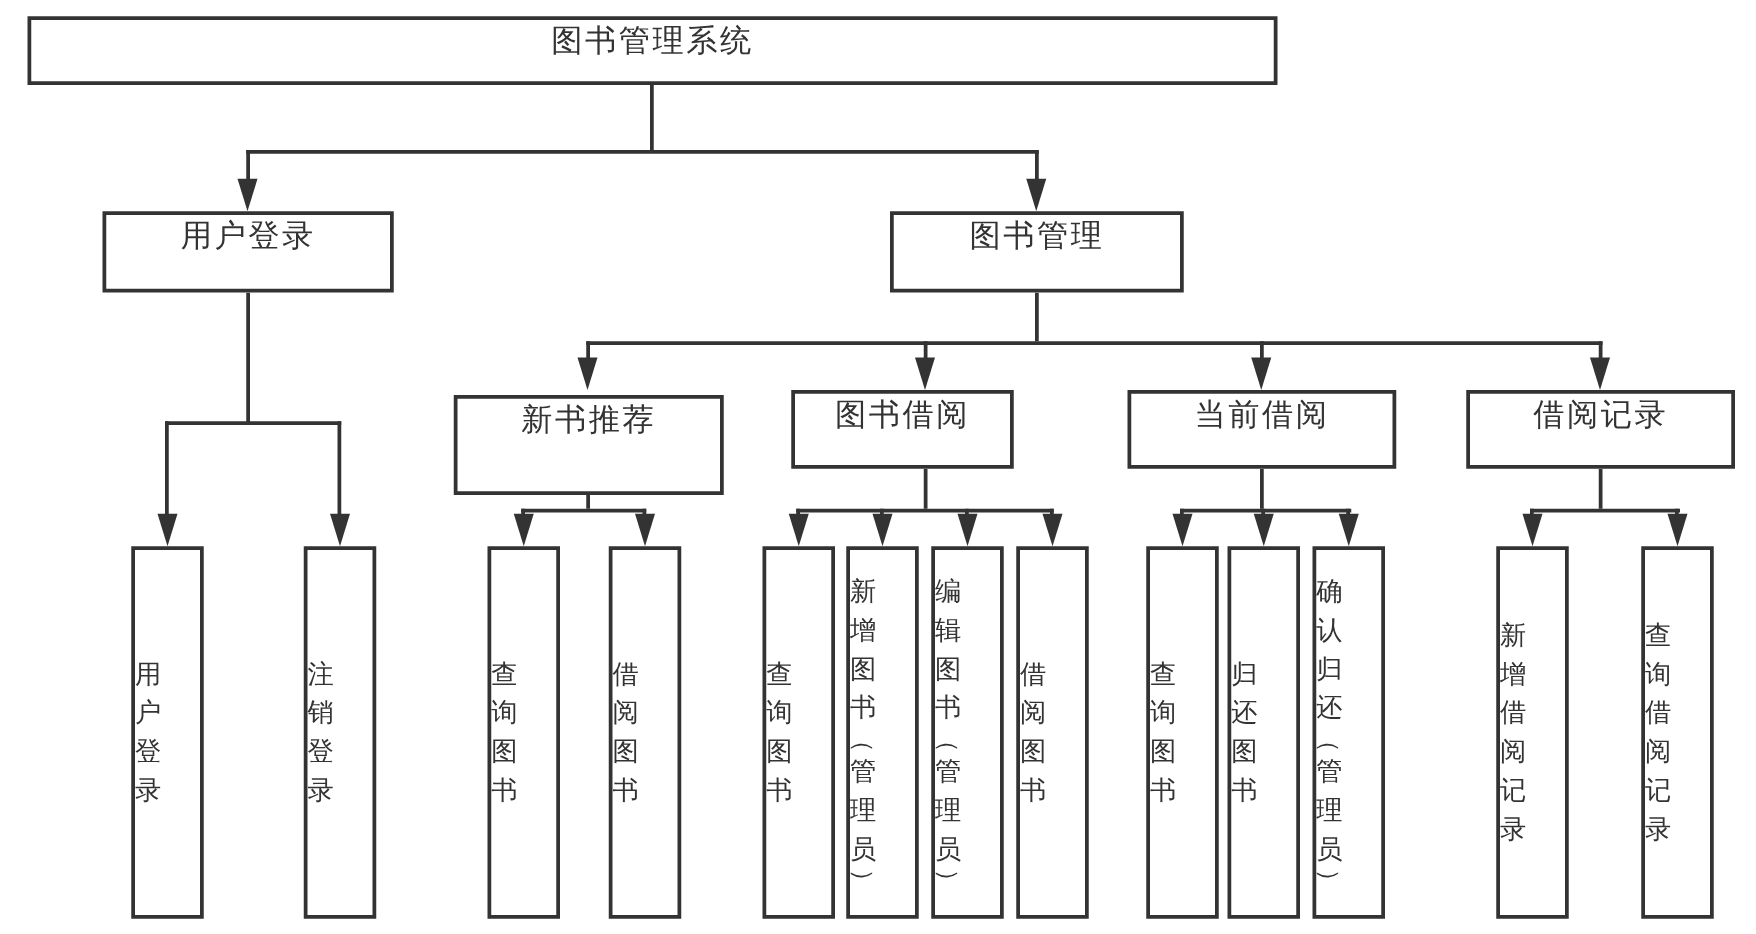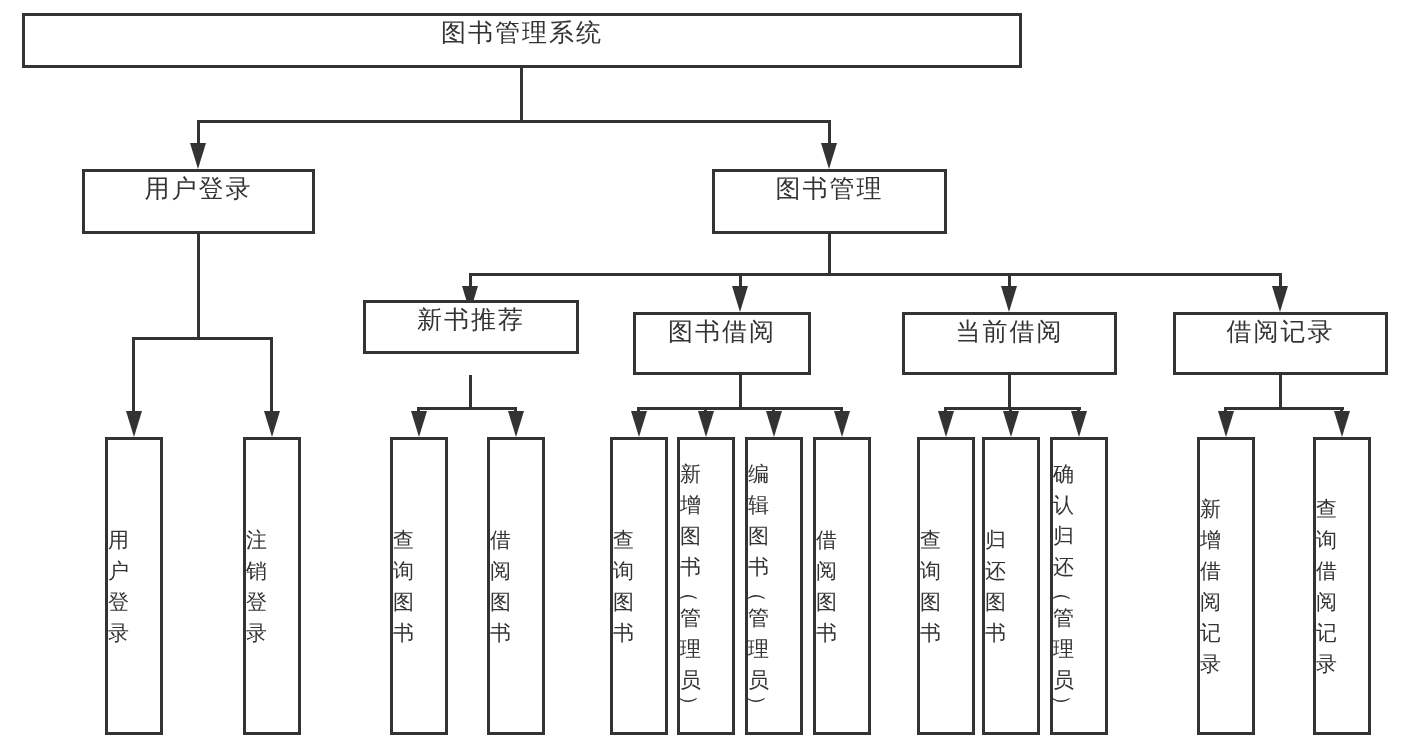--- a/index.html
+++ b/index.html
@@ -95,21 +95,21 @@
     <span>图书管理系统</span>
   </div>
 
   <div class="node hnode" style="left:82px;top:169px;width:233px;height:65px">
     <span>用户登录</span>
   </div>
   <div class="node hnode" style="left:712px;top:169px;width:235px;height:65px">
     <span>图书管理</span>
   </div>
 
-  <div class="node hnode" style="left:363px;top:300px;width:216px;height:54px">
+  <div class="node hnode" style="left:363px;top:316px;width:216px;height:80px">
     <span>新书推荐</span>
   </div>
   <div class="node hnode" style="left:633px;top:312px;width:178px;height:63px">
     <span>图书借阅</span>
   </div>
   <div class="node hnode" style="left:902px;top:312px;width:215px;height:63px">
     <span>当前借阅</span>
   </div>
   <div class="node hnode" style="left:1173px;top:312px;width:215px;height:63px">
     <span>借阅记录</span>

